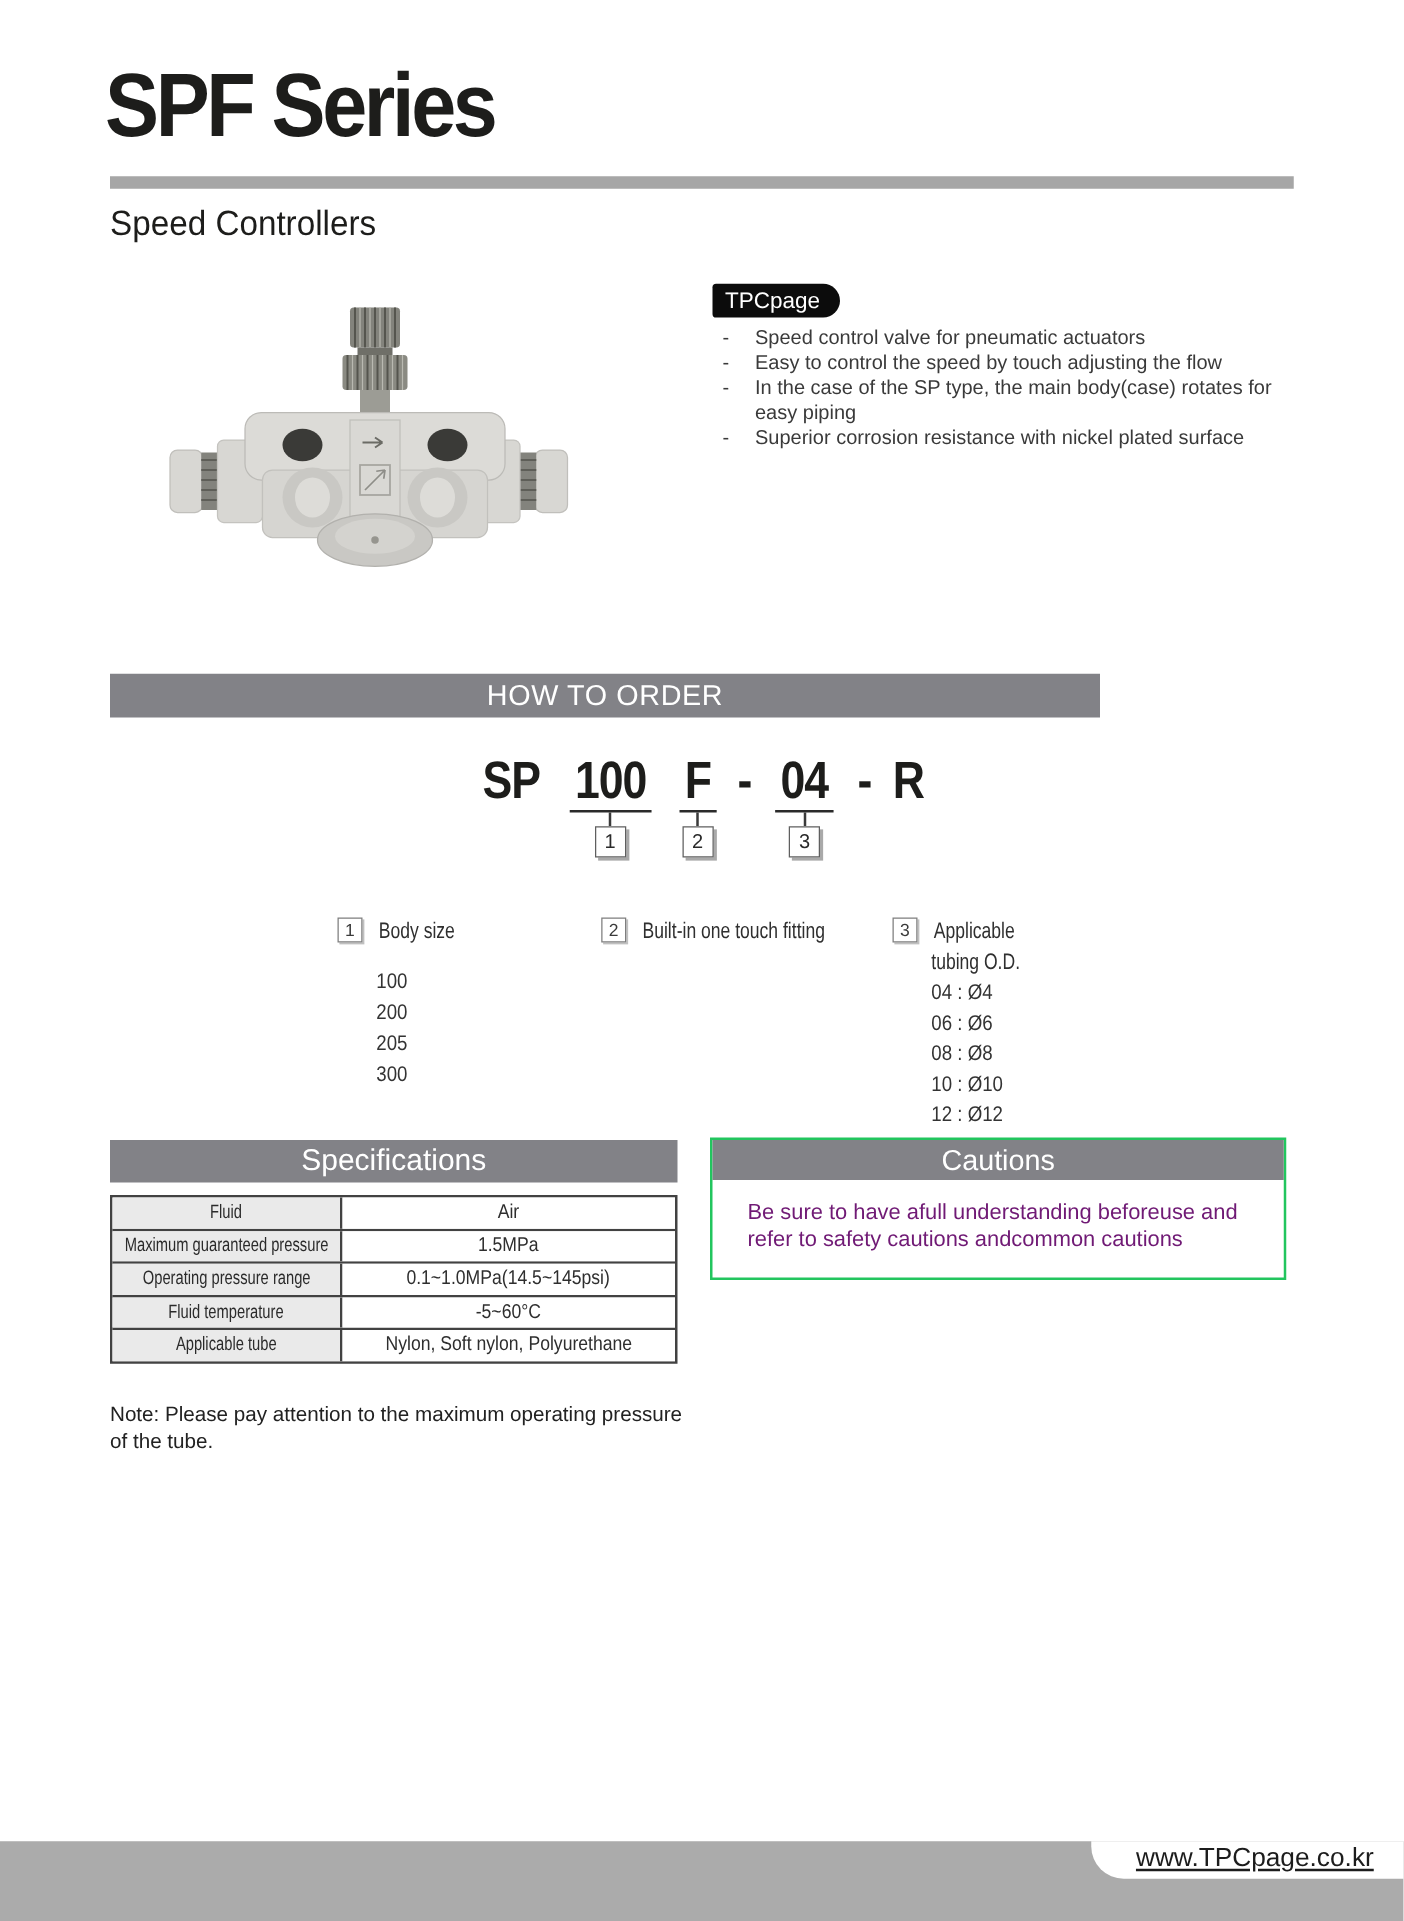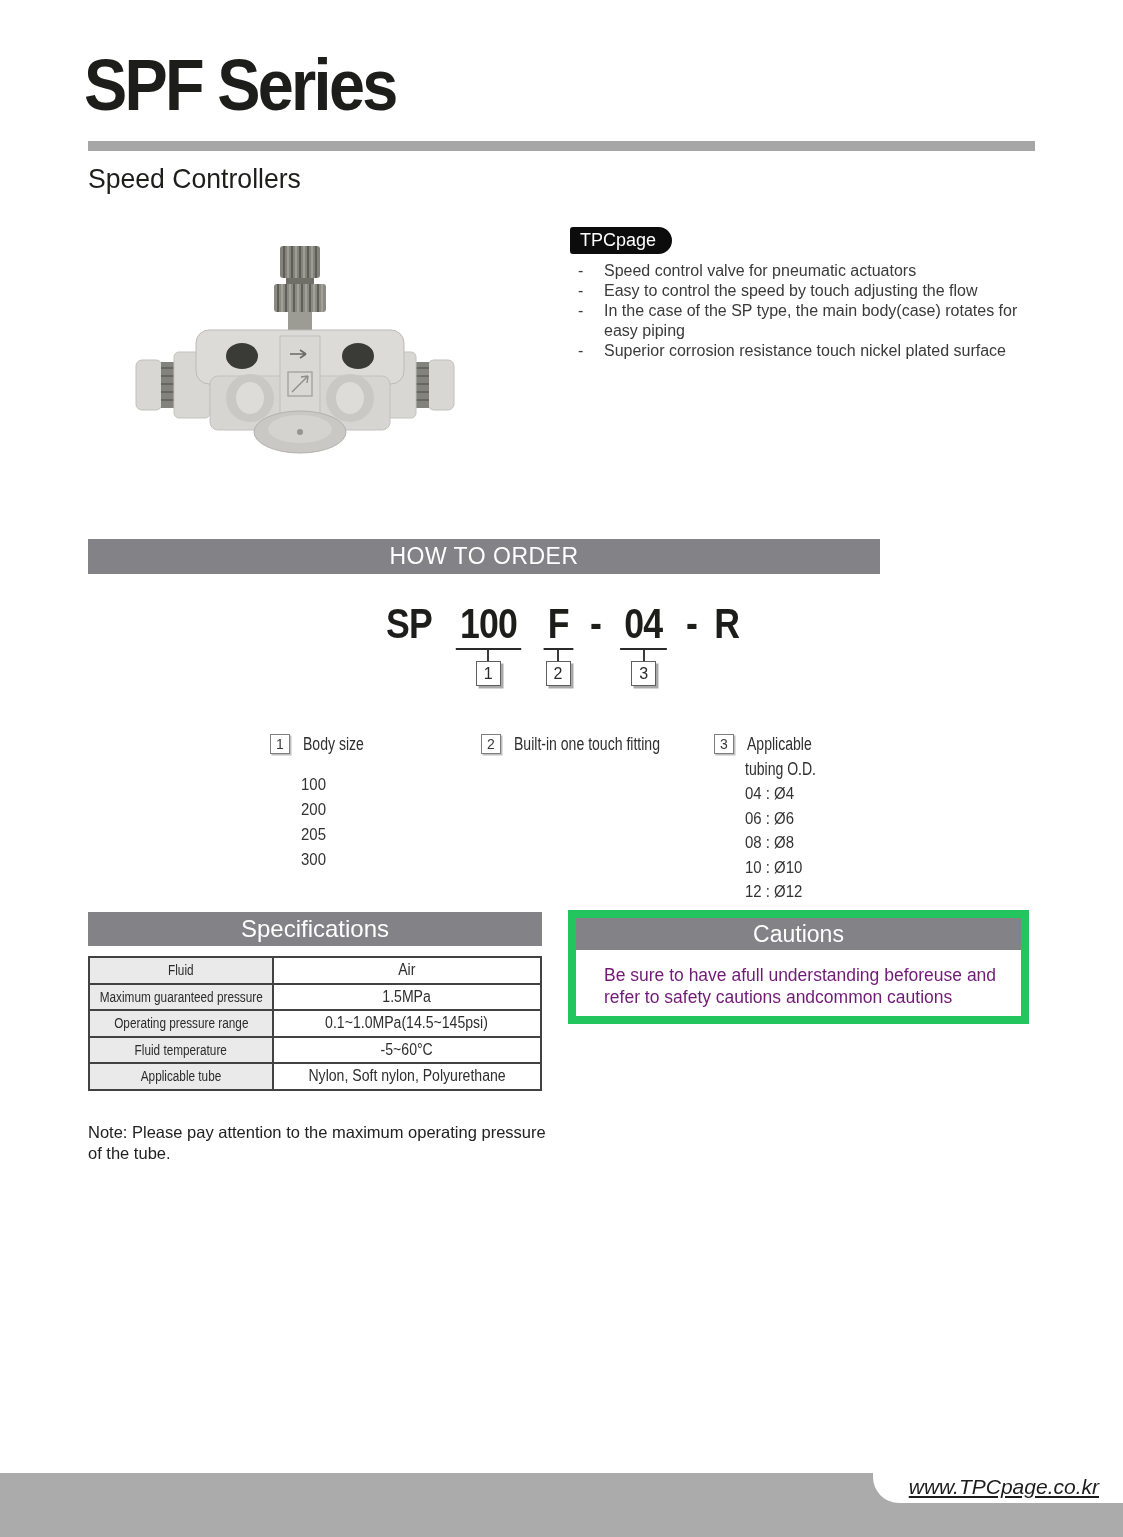--- a/index.html
+++ b/index.html
@@ -90,29 +90,29 @@
     font-size:15.5px;color:#2b2b2b;transform:scaleX(0.76);transform-origin:50% 50%;white-space:nowrap;
   }
   .spec-value-cell{display:flex;align-items:center;justify-content:center;background:#fff;}
   .spec-value-cell span{
     font-size:16px;color:#2e2e2e;transform:scaleX(0.88);transform-origin:50% 50%;white-space:nowrap;
   }
   .spec-note{position:absolute;left:88px;top:1122px;width:468px;font-size:16.5px;line-height:21px;color:#222;}
   
   .cautions-box{
     position:absolute;left:568px;top:910px;width:461px;height:114px;
-    border:8px solid #22c55e;box-sizing:border-box;background:#fff;
+    border:2px solid #22c55e;box-sizing:border-box;background:#fff;
   }
   .cautions-banner{position:relative;width:100%;height:32px;background:#828287;color:#fff;text-align:center;font-size:23px;line-height:32px;}
   .cautions-text{padding:14px 10px 0 8px;font-size:17.5px;line-height:22px;color:#701a75;margin-left:20px;}
   
   .footer-band{position:absolute;left:0;top:1473px;width:1123px;height:64px;background:#ababab;}
   .footer-notch{position:absolute;right:0;top:0;width:250px;height:30px;background:#ffffff;border-bottom-left-radius:26px;}
   .footer-url{
-    position:absolute;right:24px;top:2px;font-size:21px;font-style:italic;
+    position:absolute;right:24px;top:2px;font-size:21px;
     color:#1c1c1c;text-decoration:underline;white-space:nowrap;
   }
 </style>
 </head>
 <body>
 
 <div class="page">
 
   <div class="page-title">SPF Series</div>
   <div class="title-rule"></div>
@@ -204,21 +204,21 @@
     <div class="feature-row">
       <span class="feature-dash">-</span>
       <span class="feature-text">Easy to control the speed by touch adjusting the flow</span>
     </div>
     <div class="feature-row">
       <span class="feature-dash">-</span>
       <span class="feature-text">In the case of the SP type, the main body(case) rotates for easy piping</span>
     </div>
     <div class="feature-row">
       <span class="feature-dash">-</span>
-      <span class="feature-text">Superior corrosion resistance touch nickel plated surface</span>
+      <span class="feature-text">Superior corrosion resistance with nickel plated surface</span>
     </div>
   </div>
 
   <div class="banner order-banner">HOW TO ORDER</div>
 
   <div class="code-row">
     <div class="code-part">
       <span class="code-text">SP</span>
     </div>
     <div class="code-part">

